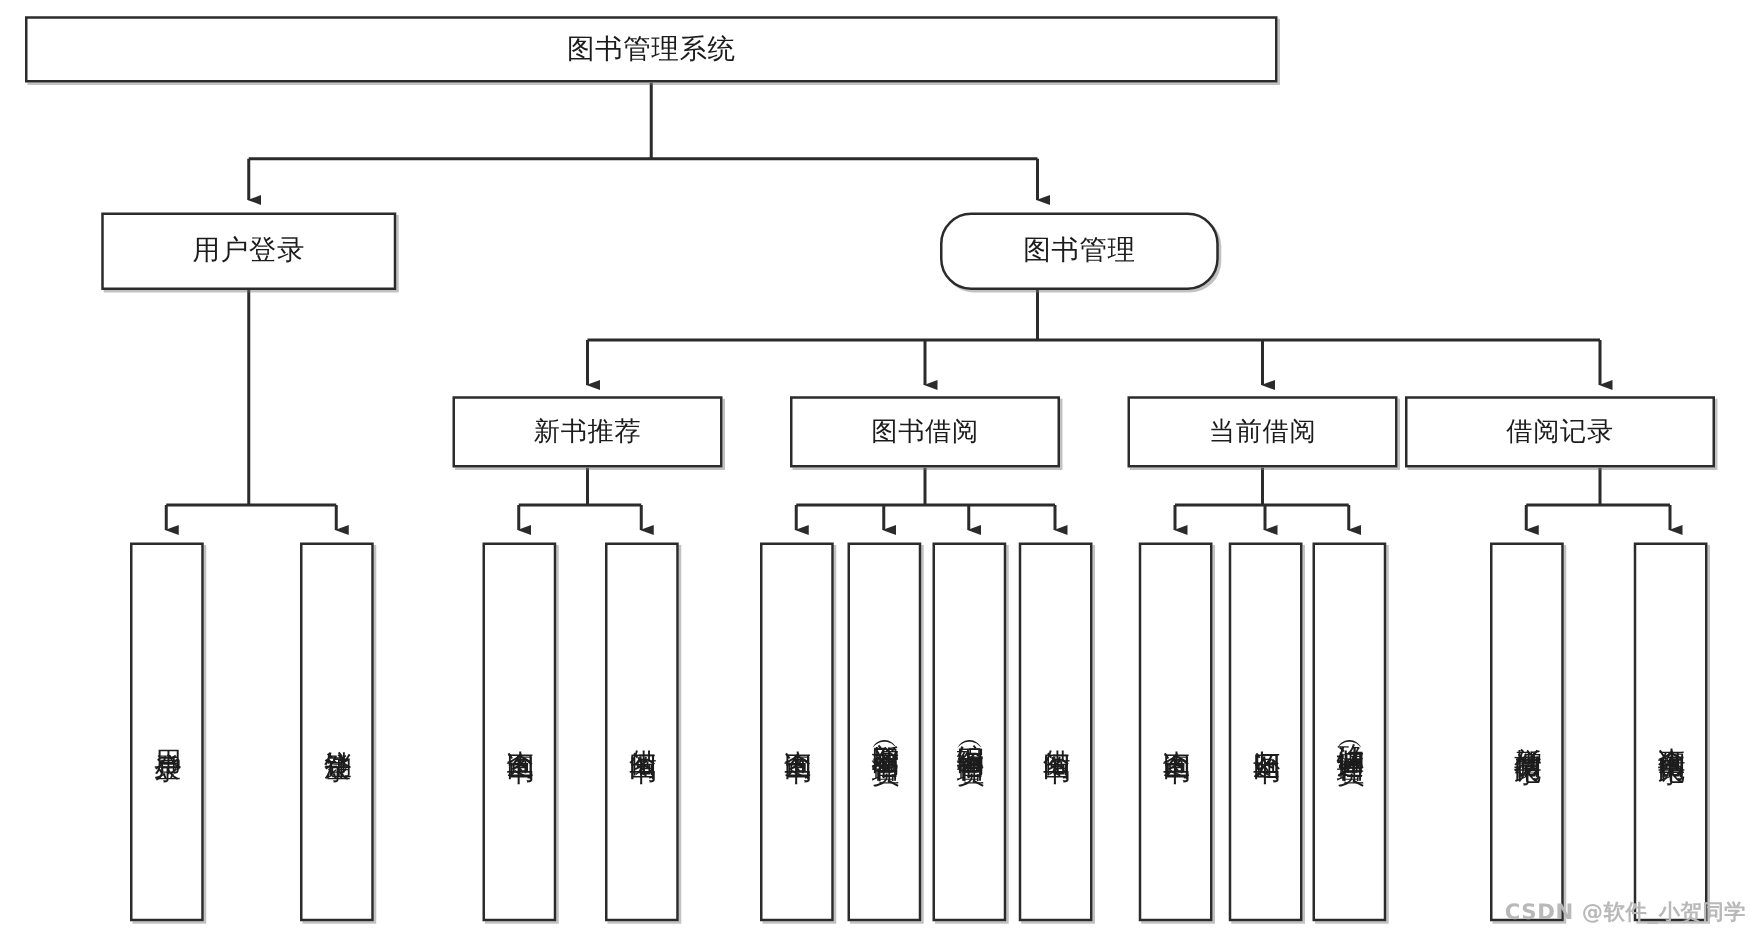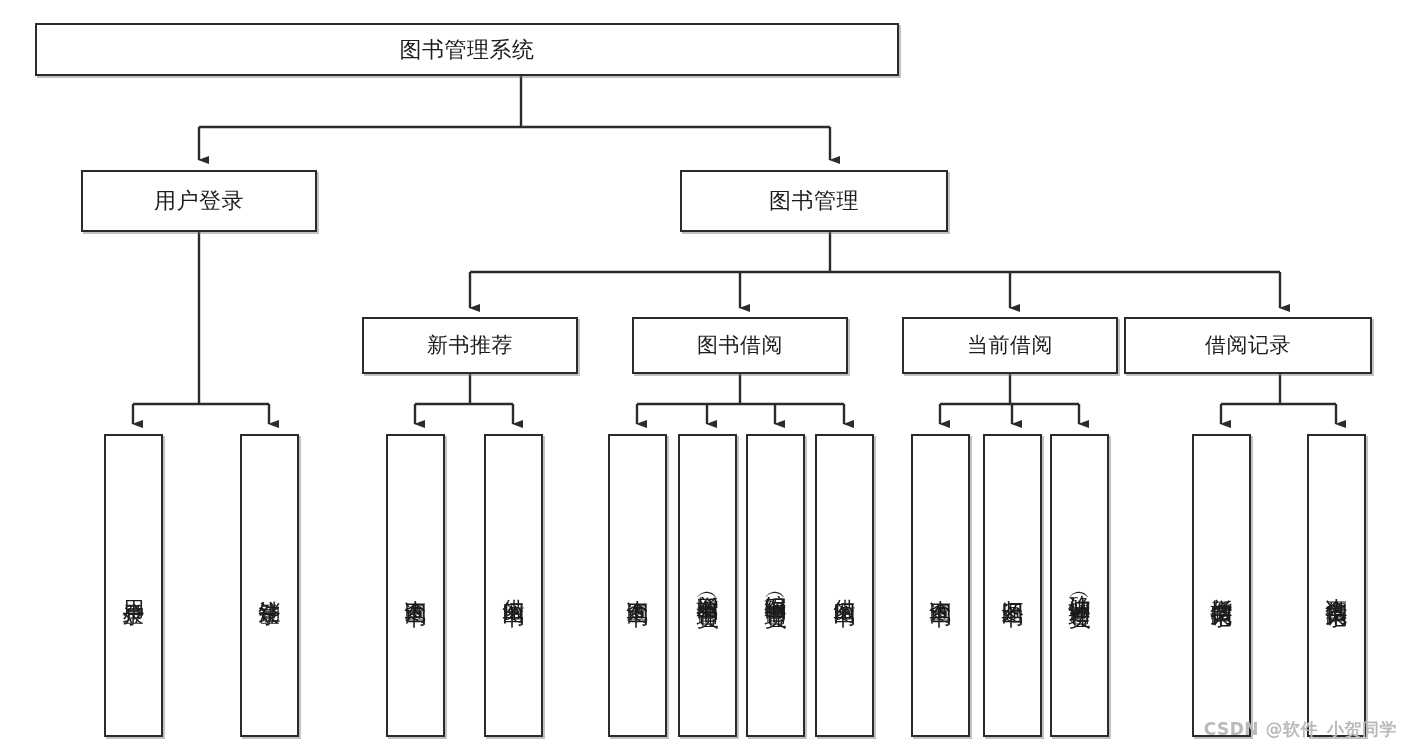--- a/index.html
+++ b/index.html
@@ -130,28 +130,28 @@
       <path d="M1012,404 L1012,424" marker-end="url(#arrowhead)"></path>
       <path d="M1079,404 L1079,424" marker-end="url(#arrowhead)"></path>
 
       <path d="M1280,374 L1280,404"></path>
       <path d="M1221,404 L1336,404"></path>
       <path d="M1221,404 L1221,424" marker-end="url(#arrowhead)"></path>
       <path d="M1336,404 L1336,424" marker-end="url(#arrowhead)"></path>
     </g>
   </svg>
 
-  <div class="node-box root" style="left:20px; top:23px; width:864px; height:53px;margin-left:15px;">
+  <div class="node-box root" style="left:20px; top:13px; width:1002px; height:53px;">
     <span class="node-label">图书管理系统</span>
   </div>
 
   <div class="node-box level2" style="left:81px; top:170px; width:236px; height:62px;">
     <span class="node-label">用户登录</span>
   </div>
-  <div class="node-box level2" style="left:680px; top:170px; width:268px; height:62px;">
+  <div class="node-box level2" style="left:752px; top:170px; width:223px; height:62px;border-radius:25px;">
     <span class="node-label">图书管理</span>
   </div>
 
   <div class="node-box level3" style="left:362px; top:317px; width:216px; height:57px;">
     <span class="node-label">新书推荐</span>
   </div>
   <div class="node-box level3" style="left:902px; top:317px; width:216px; height:57px;">
     <span class="node-label">当前借阅</span>
   </div>
   <div class="node-box level3" style="left:632px; top:317px; width:216px; height:57px;">

